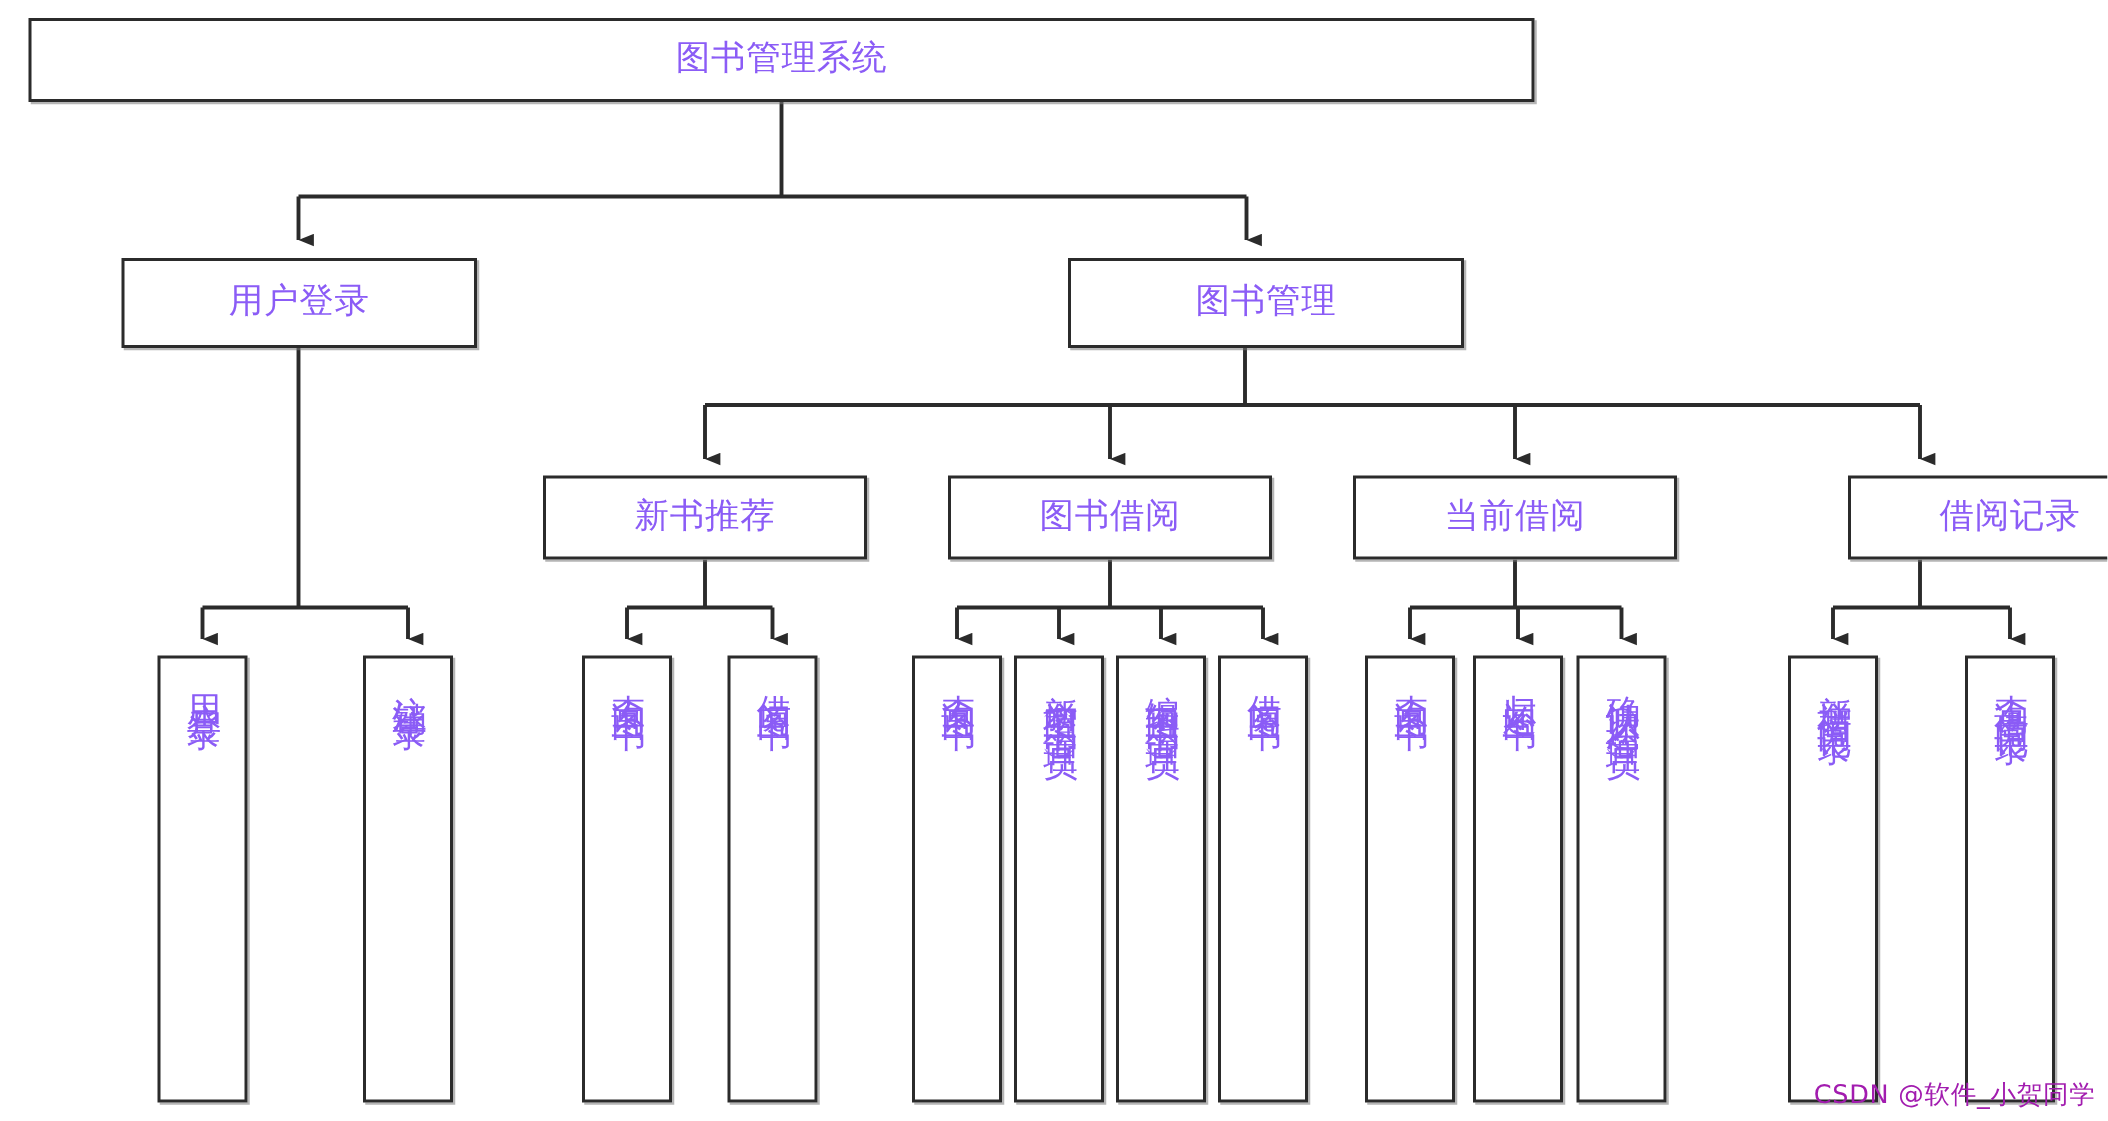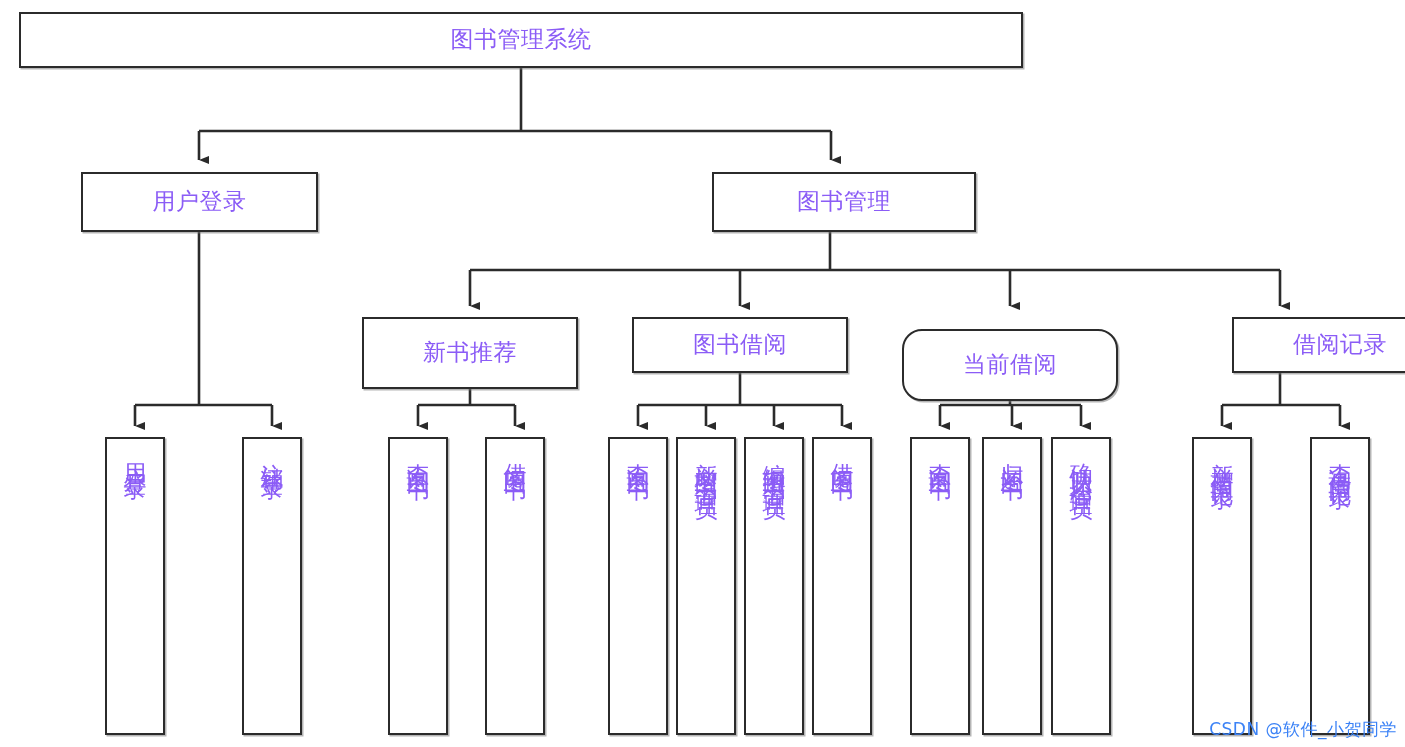--- a/index.html
+++ b/index.html
@@ -63,21 +63,21 @@
     font-size: 23px;
     line-height: 1.0;
     letter-spacing: 5px;
     white-space: nowrap;
   }
   .watermark {
     position: absolute;
     right: 8px;
     bottom: 6px;
     font-size: 17px;
-    color: #3b82f6;
+    color: #a21caf;
     letter-spacing: 0.5px;
     z-index: 5;
     white-space: nowrap;
     font-family: "DejaVu Sans", "Liberation Sans", sans-serif;
   }
 </style>
 </head>
 <body>
 
 <div id="canvas">
@@ -137,27 +137,27 @@
     <span class="lbl">图书管理系统</span>
   </div>
 
   <div class="node horiz" style="left: 81px; top: 172px; width: 237px; height: 60px;">
     <span class="lbl">用户登录</span>
   </div>
   <div class="node horiz" style="left: 712px; top: 172px; width: 264px; height: 60px;">
     <span class="lbl">图书管理</span>
   </div>
 
-  <div class="node horiz" style="left: 362px; top: 317px; width: 216px; height: 72px;">
+  <div class="node horiz" style="left: 362px; top: 317px; width: 216px; height: 56px;">
     <span class="lbl">新书推荐</span>
   </div>
   <div class="node horiz" style="left: 632px; top: 317px; width: 216px; height: 56px;">
     <span class="lbl">图书借阅</span>
   </div>
-  <div class="node horiz" style="left: 902px; top: 329px; width: 216px; height: 72px; border-radius: 20px;">
+  <div class="node horiz" style="left: 902px; top: 317px; width: 216px; height: 56px;">
     <span class="lbl">当前借阅</span>
   </div>
   <div class="node horiz" style="left: 1232px; top: 317px; width: 216px; height: 56px;">
     <span class="lbl">借阅记录</span>
   </div>
 
   <div class="node vert" style="left: 105px; top: 437px; width: 60px; height: 298px;">
     <span class="lbl">用户登录</span>
   </div>
   <div class="node vert" style="left: 242px; top: 437px; width: 60px; height: 298px;">

